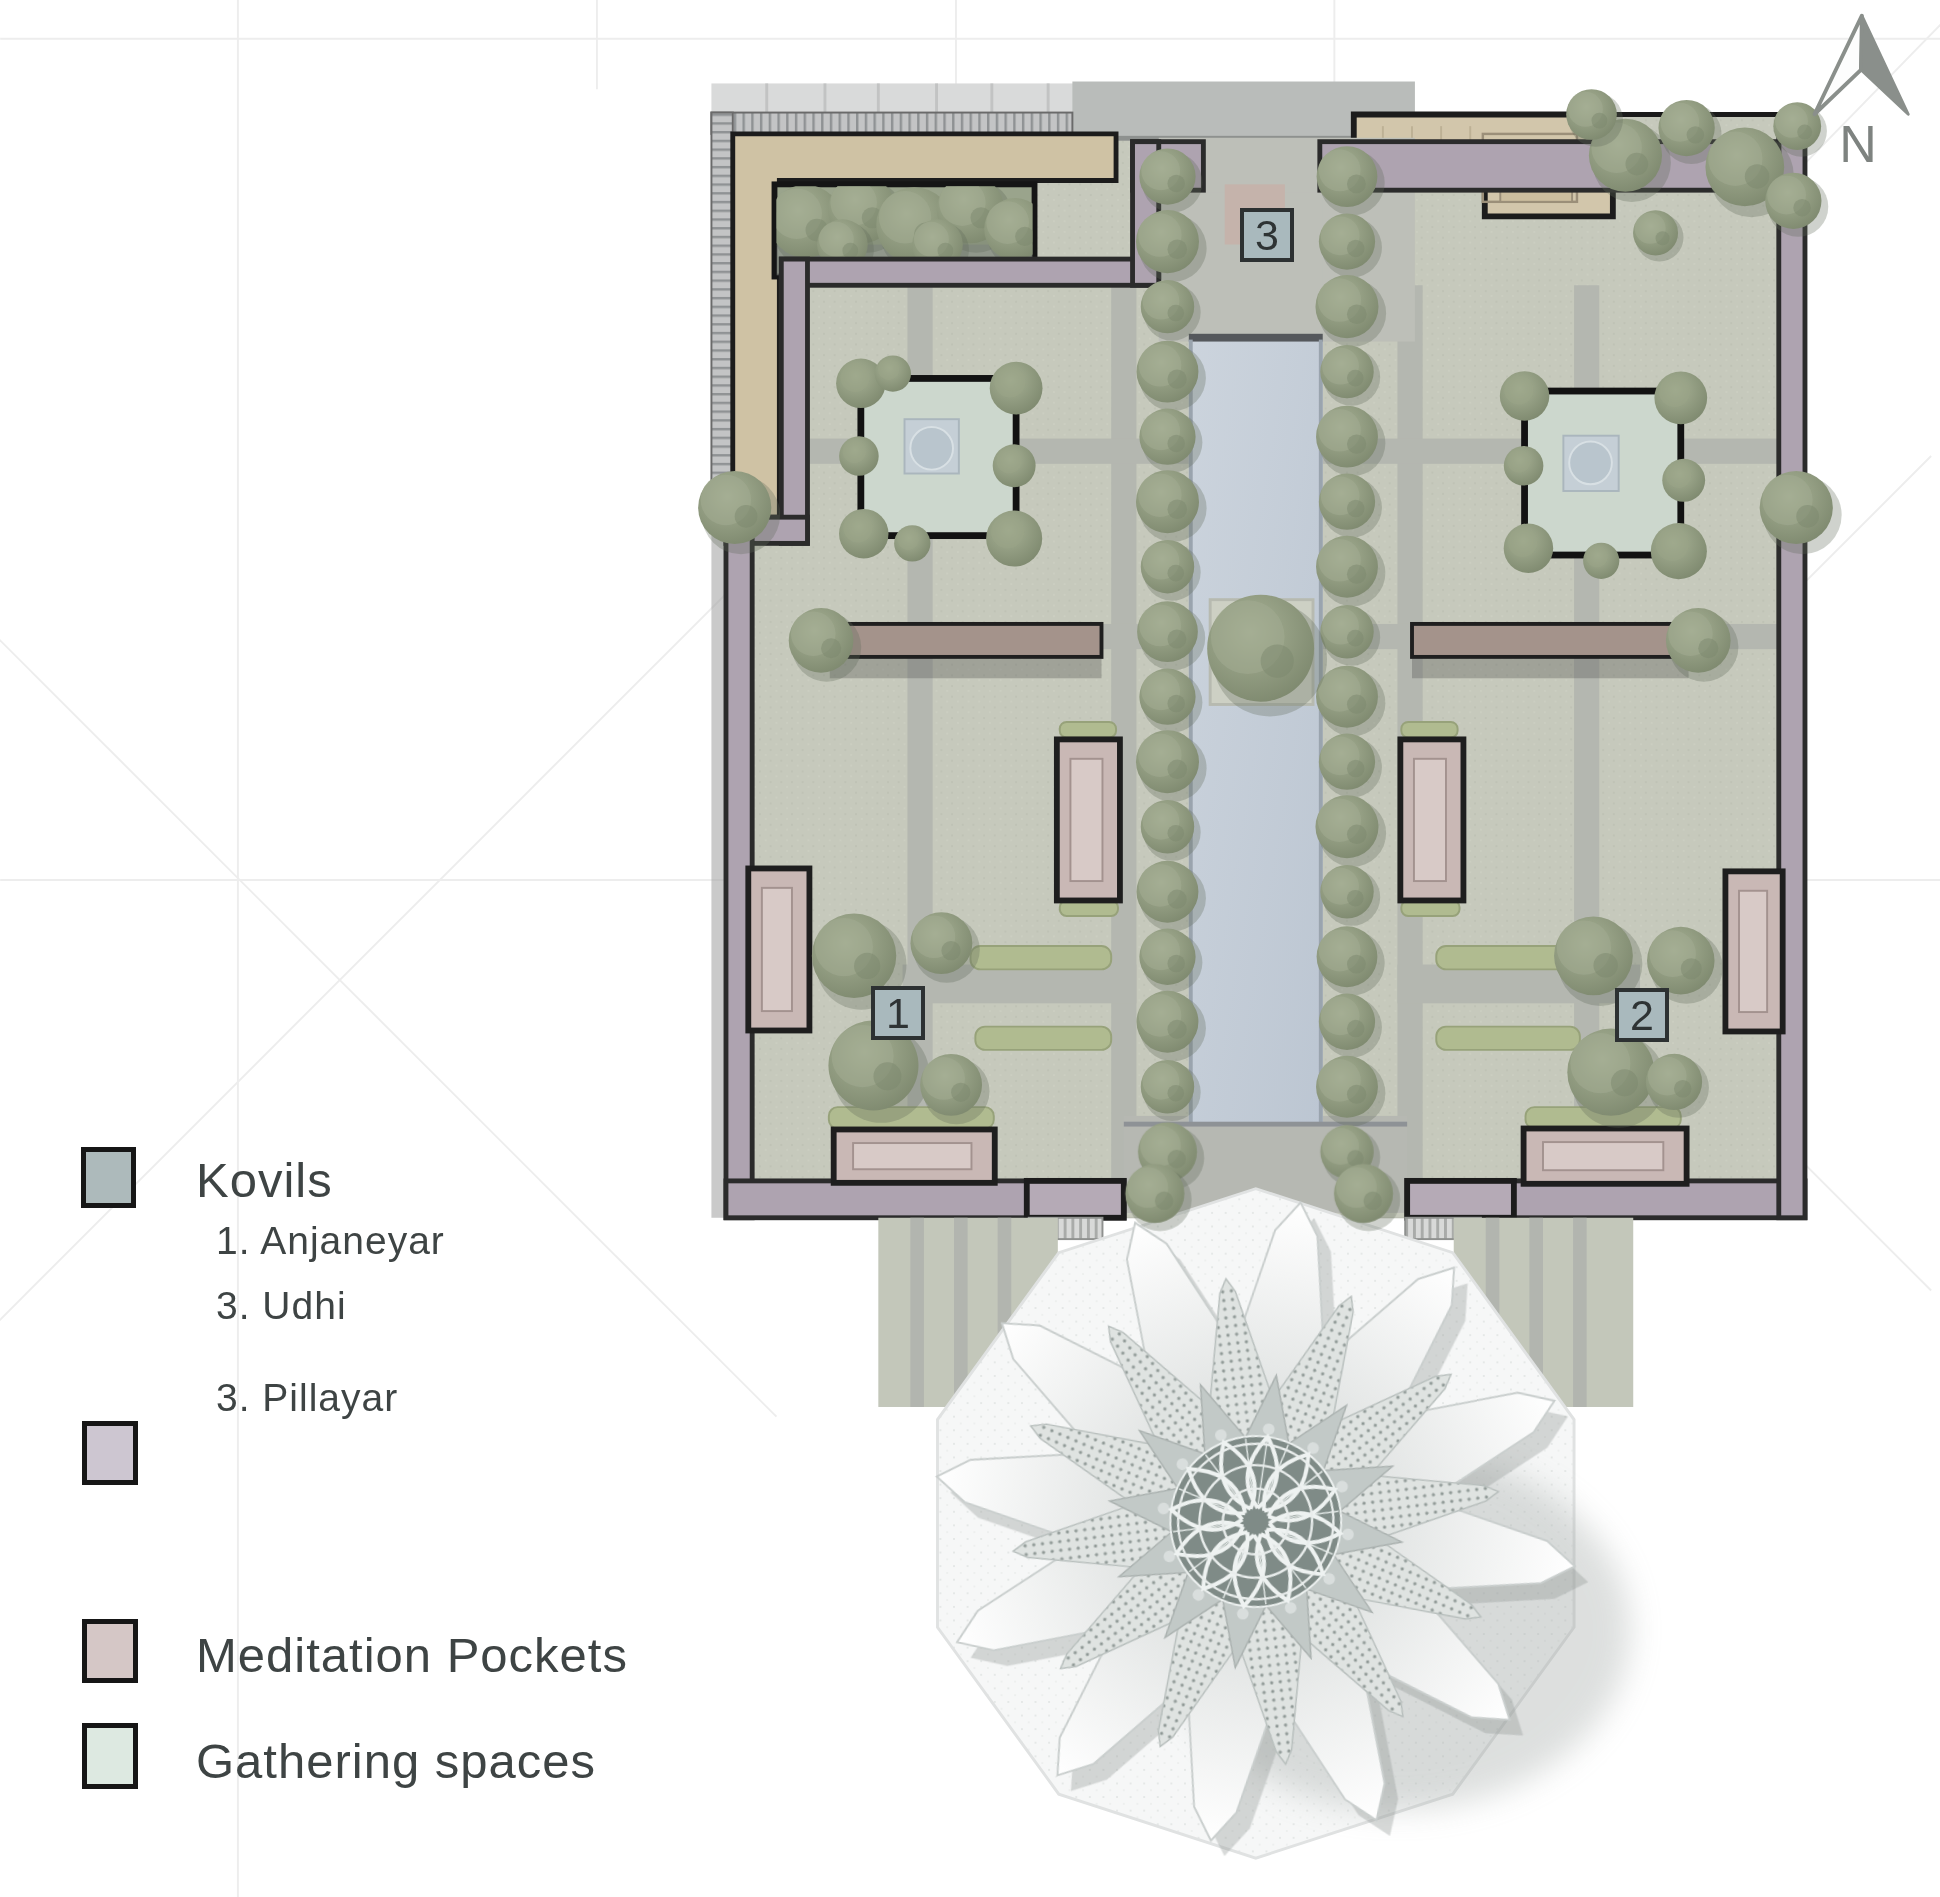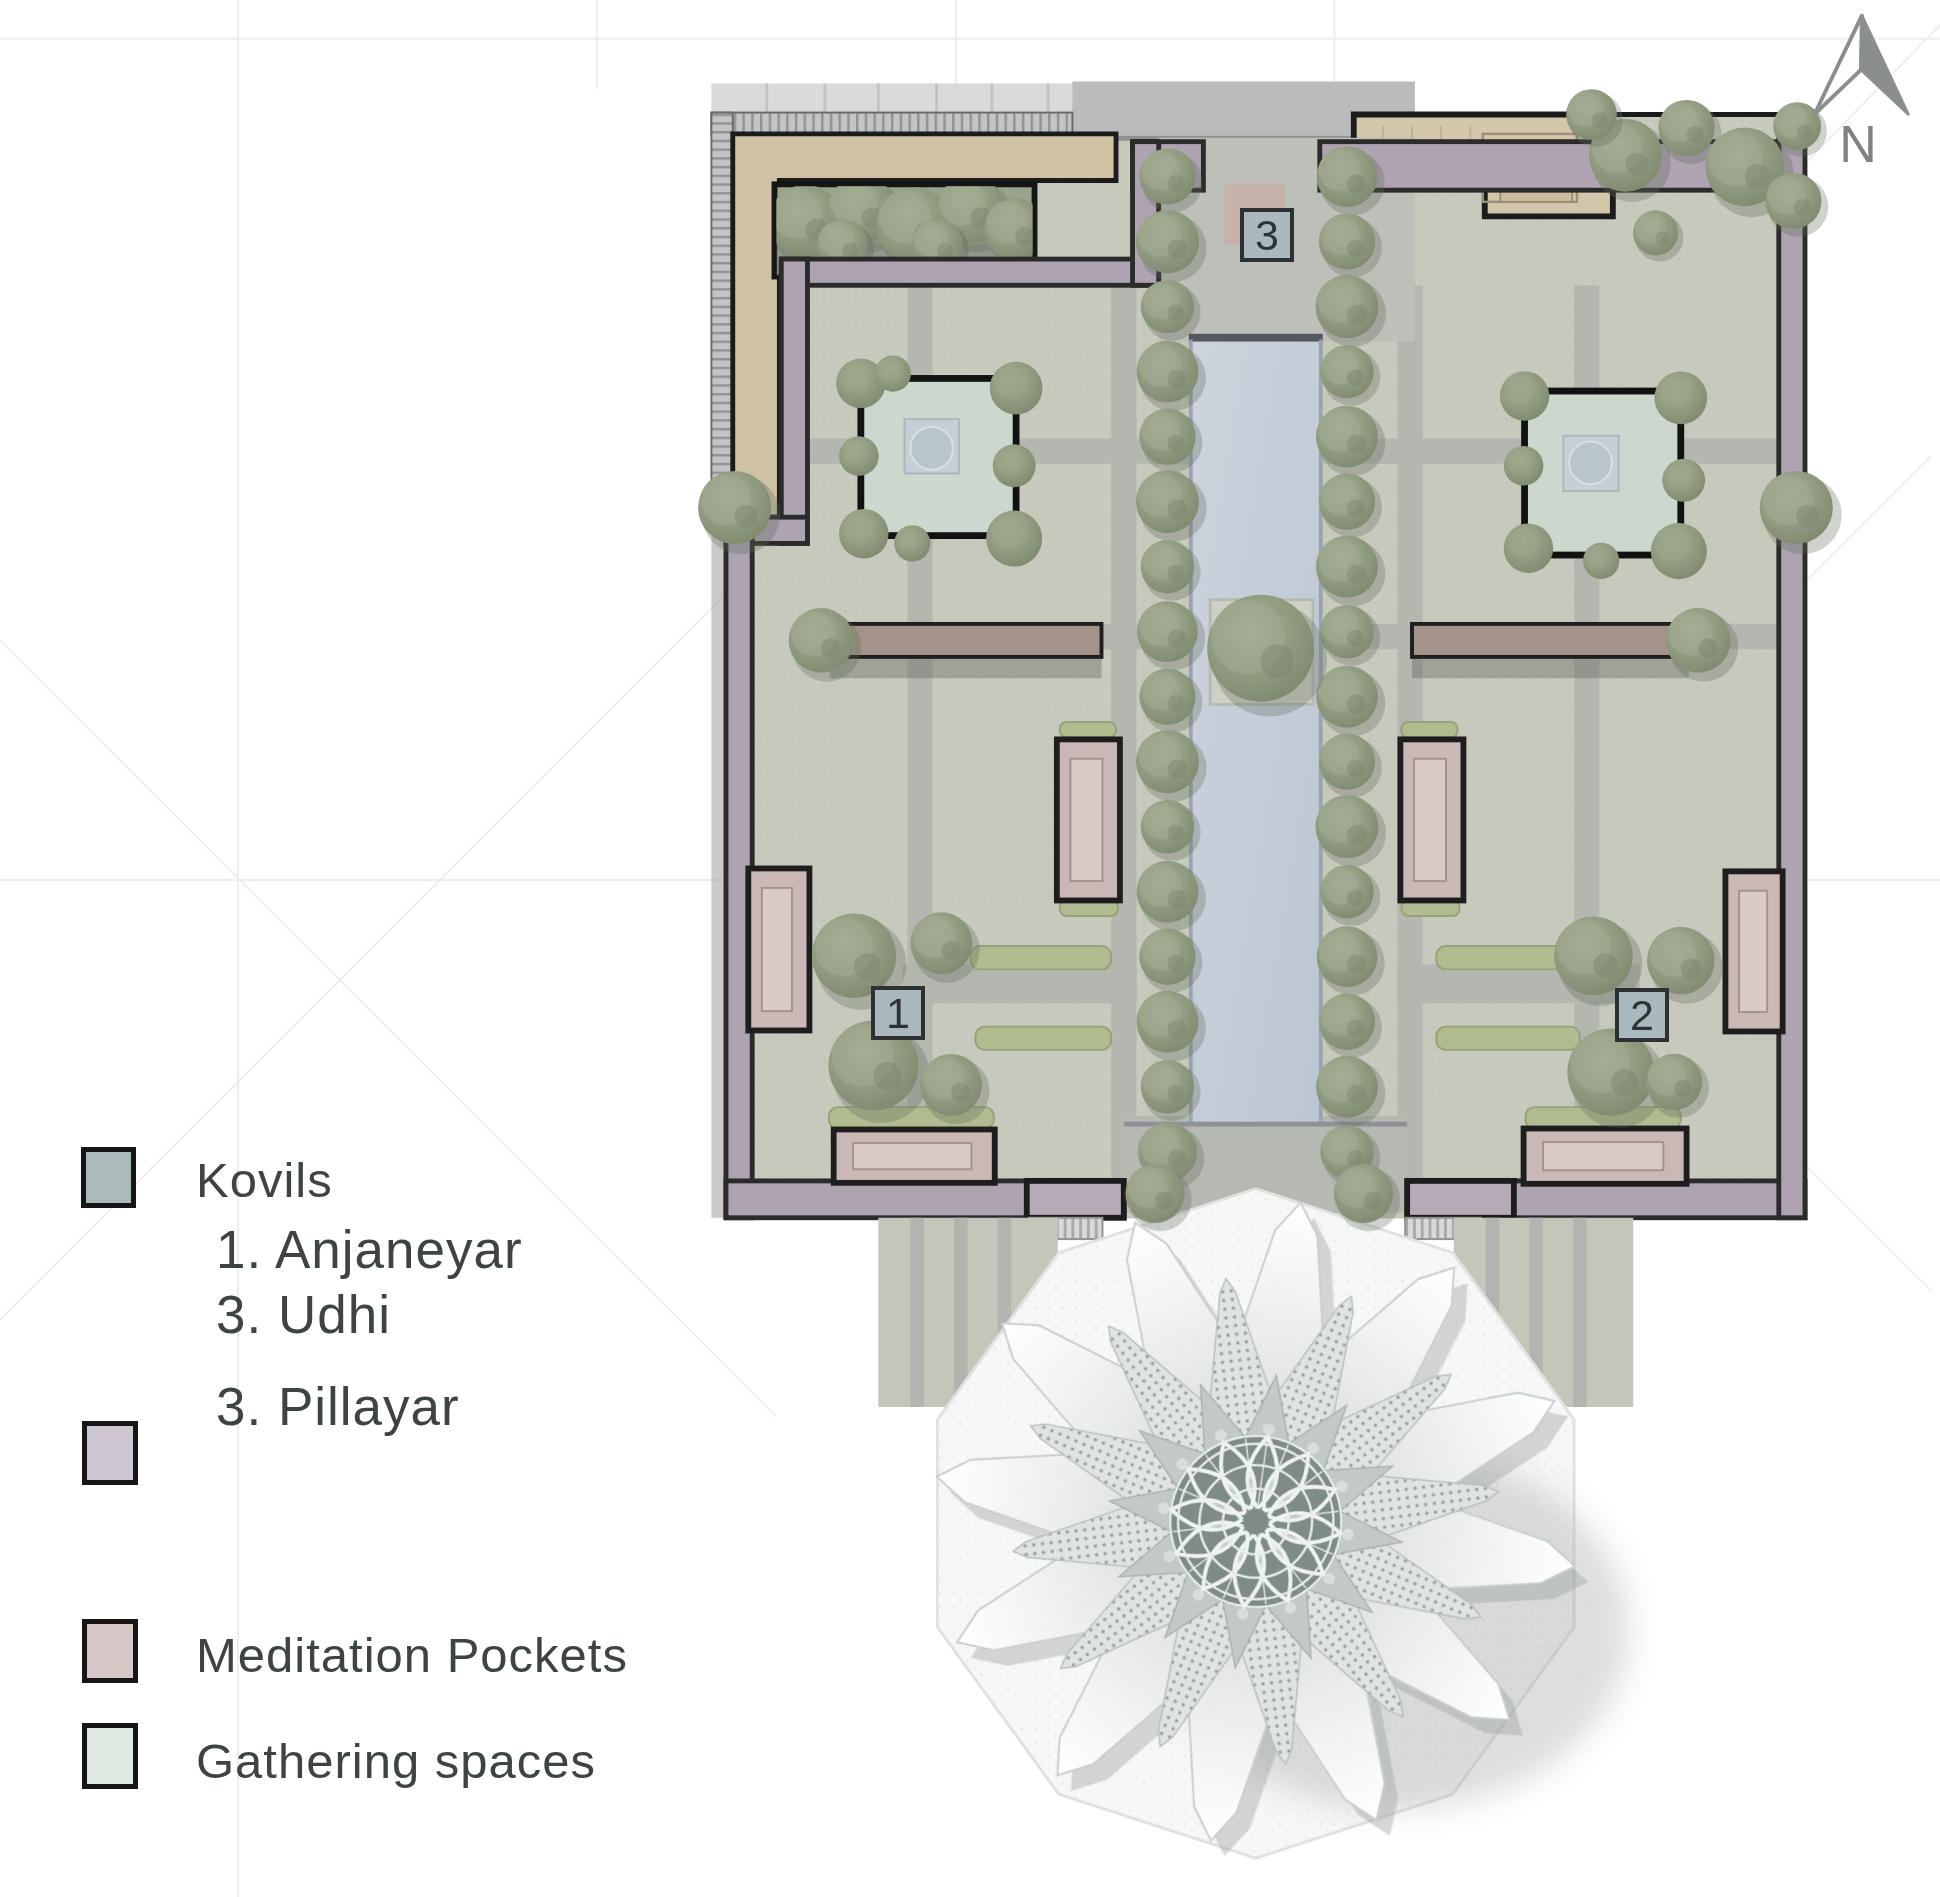--- a/index.html
+++ b/index.html
@@ -5,21 +5,21 @@
   html,body{margin:0;padding:0;background:#ffffff;}
   .stage{position:relative;width:1941px;height:1897px;background:#ffffff;overflow:hidden;
          font-family:"Liberation Sans",sans-serif;}
   .stage svg{display:block;}
   #plan-svg{position:absolute;left:0;top:0;}
   
   .legend{position:absolute;left:0;top:0;width:679px;height:1897px;}
   .lg-row{position:absolute;display:flex;align-items:flex-end;}
   .swatch{box-sizing:border-box;border:5.8px solid #161616;flex:0 0 auto;}
   .lg-label{color:#3e4444;font-size:49px;letter-spacing:1px;white-space:nowrap;}
-  .kovil-item{position:absolute;color:#3e4444;font-size:53px;letter-spacing:1px;white-space:nowrap;}
+  .kovil-item{position:absolute;color:#3e4444;font-size:39px;letter-spacing:1px;white-space:nowrap;}
   
   .kmarker{position:absolute;width:54px;height:54px;box-sizing:border-box;
            border:4.9px solid #2d3132;display:flex;align-items:center;justify-content:center;
            color:#2e3334;font-size:43px;}
   
   .north{position:absolute;left:1790px;top:5.8px;width:136px;height:170px;text-align:center;}
   .north .n-label{color:#7e8380;font-size:52px;margin-top:-7.8px;}
 </style>
 </head>
 <body>

